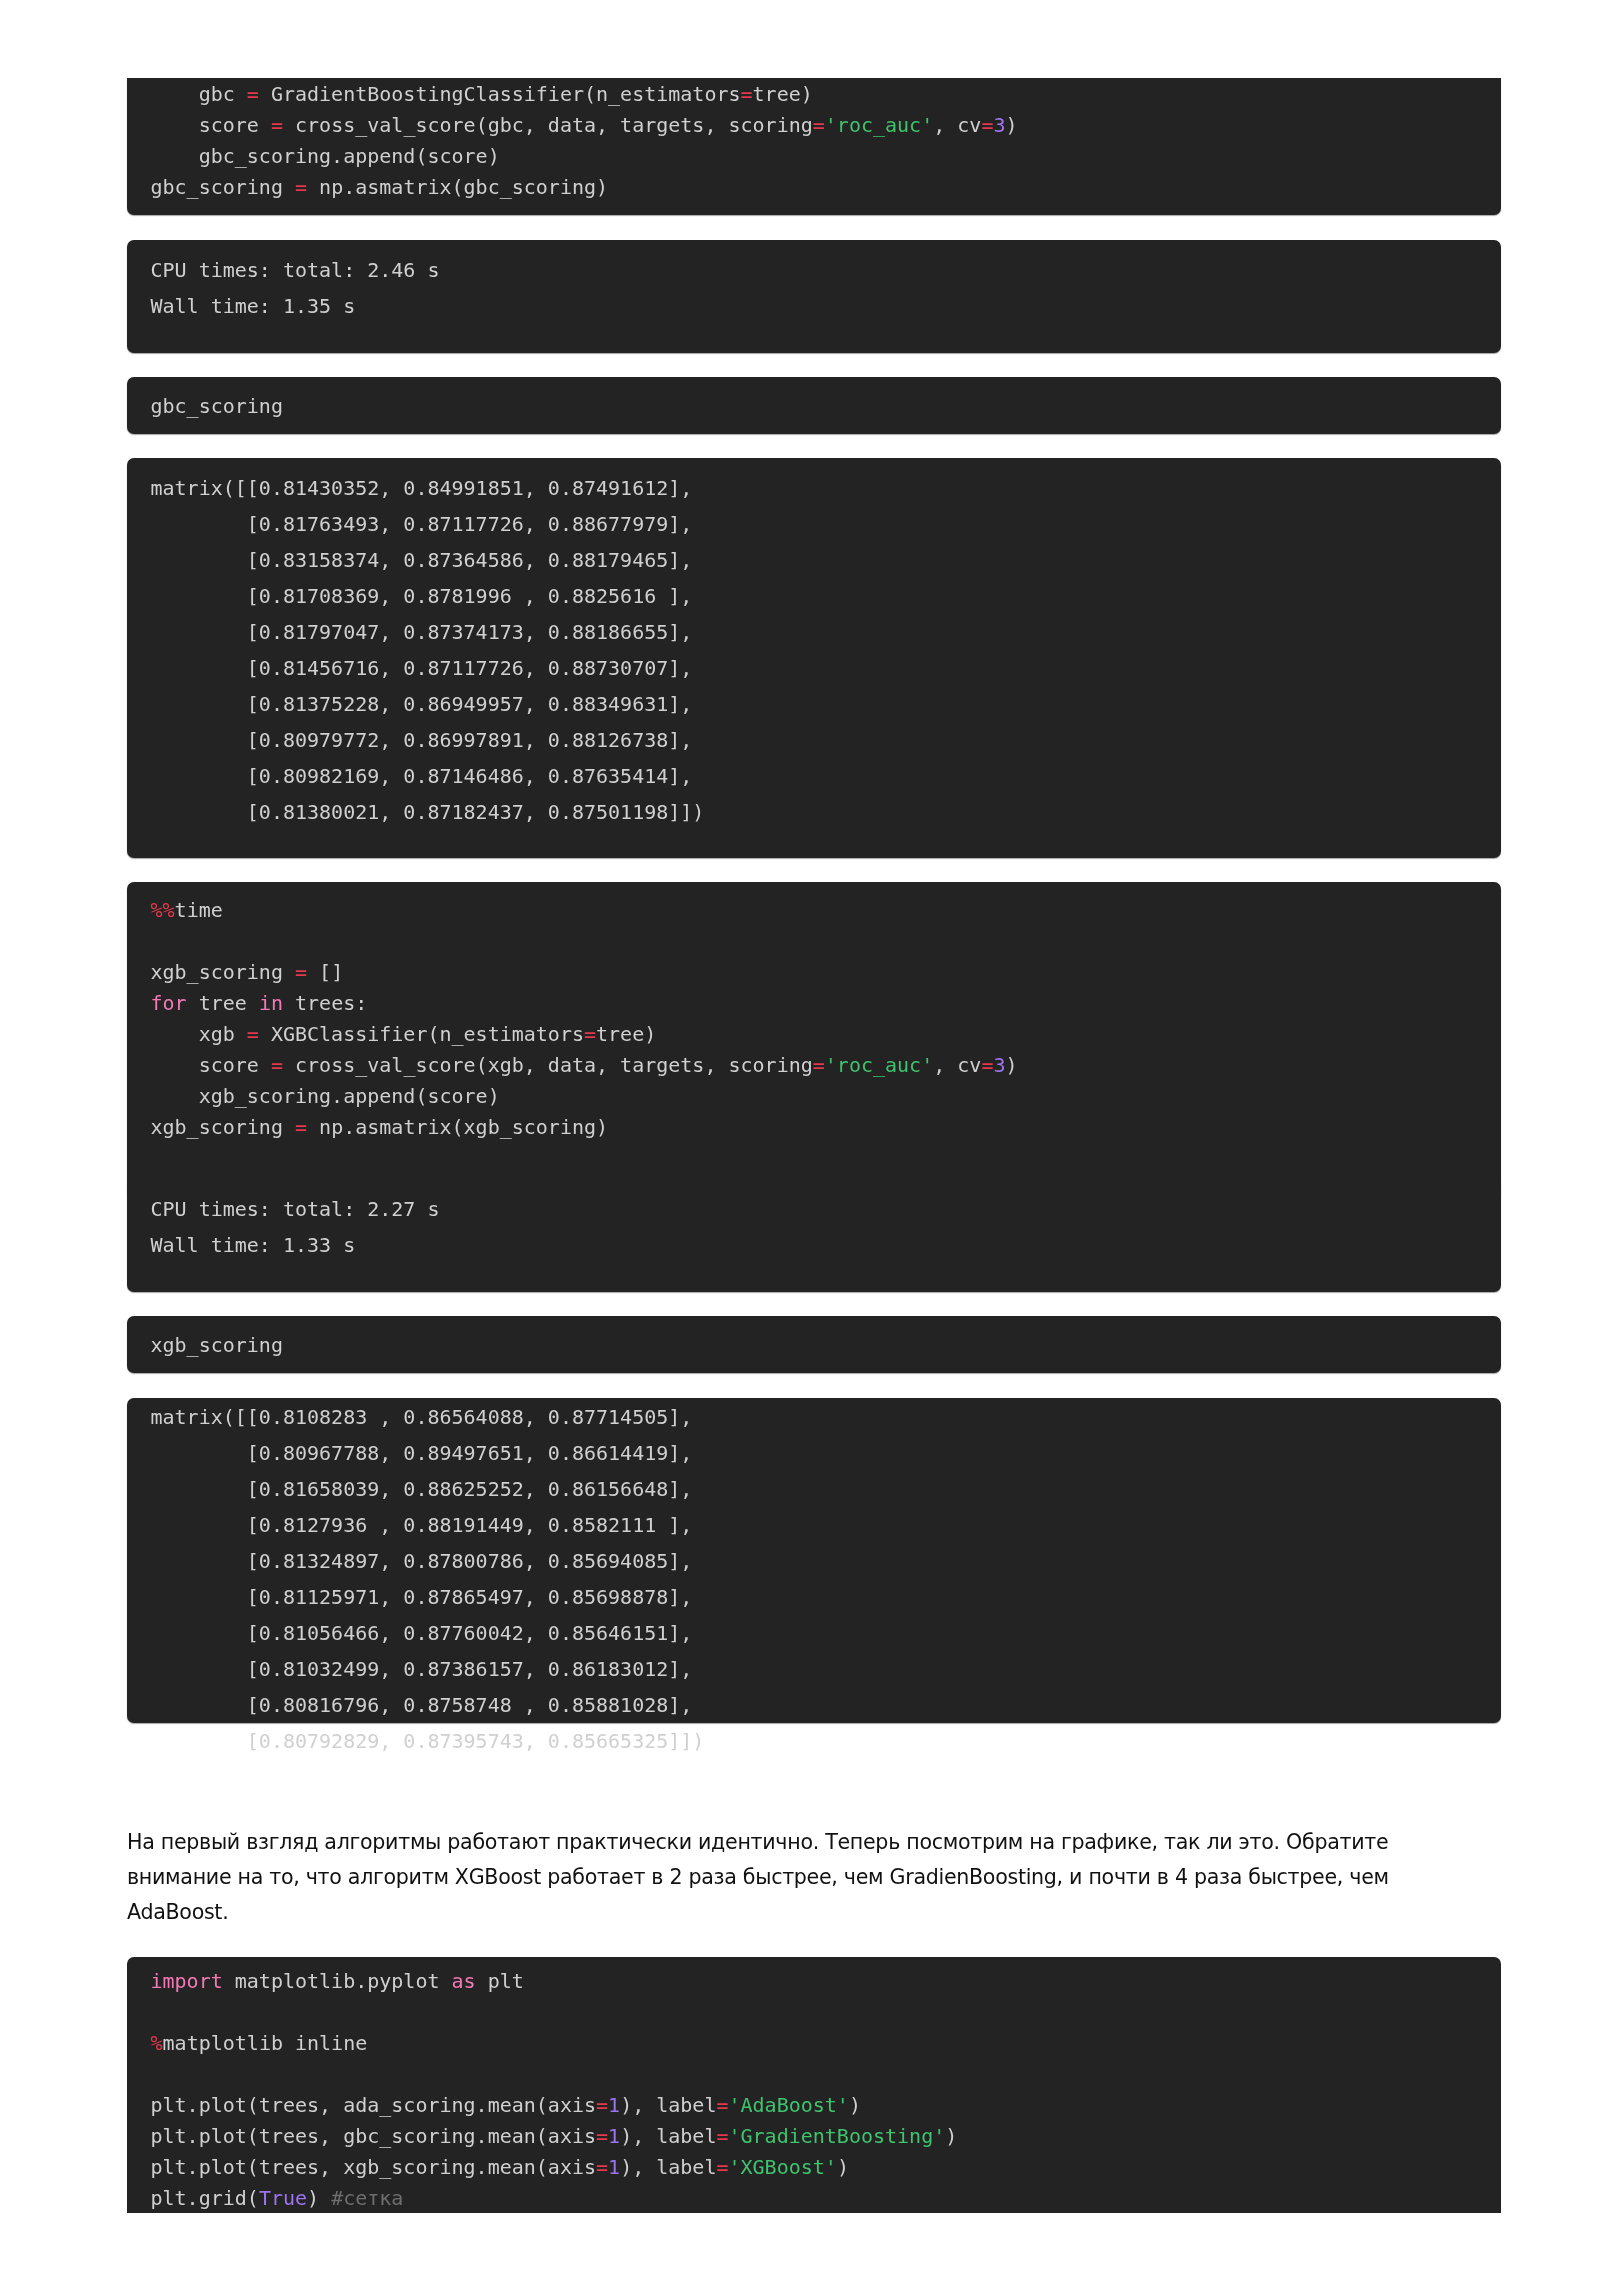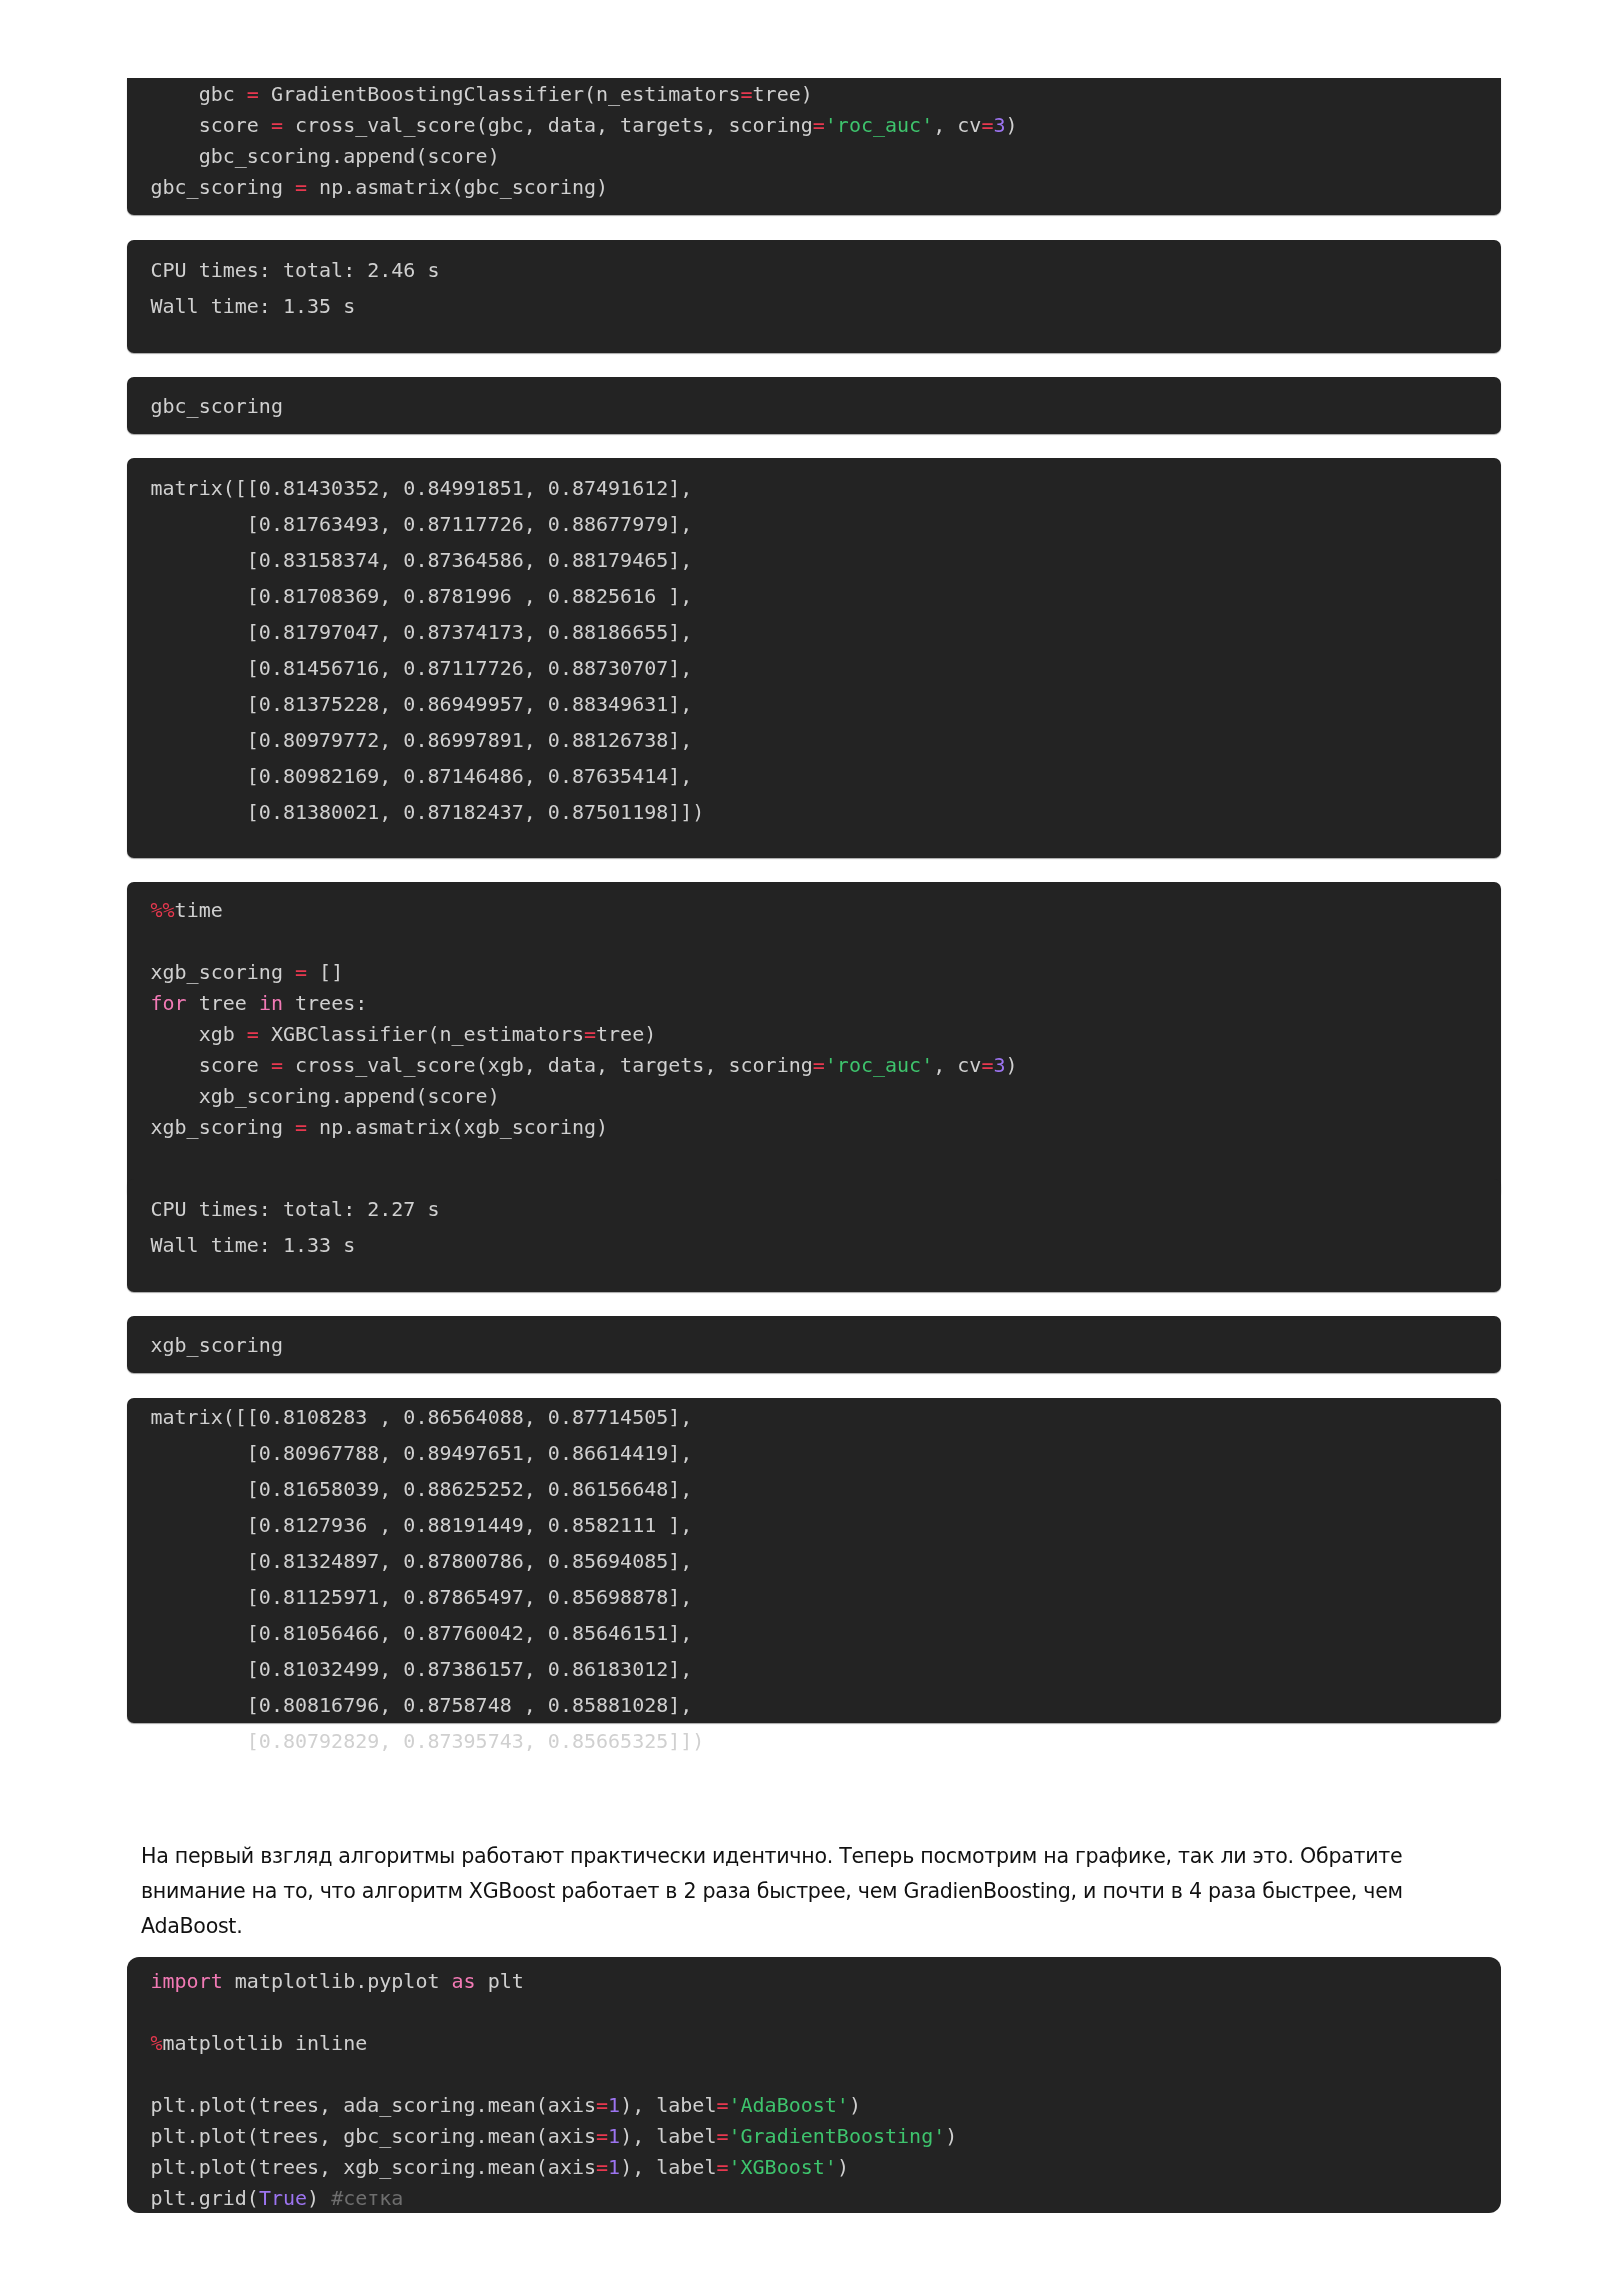--- a/index.html
+++ b/index.html
@@ -20,21 +20,21 @@
   .code .ln { height: 31px; line-height: 31px; }
   .out .ln { height: 36px; line-height: 36px; }
   .kw { color: #f27ab5; }
   .op { color: #e8384f; }
   .str { color: #3ec46d; }
   .num { color: #9c74f0; }
   .cmt { color: #6e6e6e; }
   .para {
     position: absolute; left: 127px; top: 1825px; width: 1374px;
     font-family: "DejaVu Sans", "Liberation Sans", sans-serif;
-    font-size: 20.6px; line-height: 35px; color: #111111; margin: 14px;
+    font-size: 20.6px; line-height: 35px; color: #111111; margin: 0;
     letter-spacing: -0.3px;
   }
 </style>
 </head>
 <body>
 
 <div class="block cut-top" style="top:78px;height:137px;">
   <div class="code" style="top:1px;"><div class="ln"><span>    gbc </span><span class="op">=</span><span> GradientBoostingClassifier(n_estimators</span><span class="op">=</span><span>tree)</span></div><div class="ln"><span>    score </span><span class="op">=</span><span> cross_val_score(gbc, data, targets, scoring</span><span class="op">=</span><span class="str">'roc_auc'</span><span>, cv</span><span class="op">=</span><span class="num">3</span><span>)</span></div><div class="ln"><span>    gbc_scoring.append(score)</span></div><div class="ln"><span>gbc_scoring </span><span class="op">=</span><span> np.asmatrix(gbc_scoring)</span></div></div>
 </div>
 
@@ -65,16 +65,16 @@
 <div class="block" style="top:1398px;height:325px;">
   <div class="out" style="top:1px;"><div class="ln">matrix([[0.8108283 , 0.86564088, 0.87714505],</div><div class="ln">        [0.80967788, 0.89497651, 0.86614419],</div><div class="ln">        [0.81658039, 0.88625252, 0.86156648],</div><div class="ln">        [0.8127936 , 0.88191449, 0.8582111 ],</div><div class="ln">        [0.81324897, 0.87800786, 0.85694085],</div><div class="ln">        [0.81125971, 0.87865497, 0.85698878],</div><div class="ln">        [0.81056466, 0.87760042, 0.85646151],</div><div class="ln">        [0.81032499, 0.87386157, 0.86183012],</div><div class="ln">        [0.80816796, 0.8758748 , 0.85881028],</div><div class="ln">        [0.80792829, 0.87395743, 0.85665325]])</div></div>
 </div>
 
 <div class="para">
   <div>На первый взгляд алгоритмы работают практически идентично. Теперь посмотрим на графике, так ли это. Обратите</div>
   <div>внимание на то, что алгоритм XGBoost работает в 2 раза быстрее, чем GradienBoosting, и почти в 4 раза быстрее, чем</div>
   <div>AdaBoost.</div>
 </div>
 
-<div class="block cut-bottom" style="top:1957px;height:256px;border-radius:12px;">
+<div class="block cut-bottom" style="top:1957px;height:256px;">
   <div class="code" style="top:8.8px;"><div class="ln"><span class="kw">import</span><span> matplotlib.pyplot </span><span class="kw">as</span><span> plt</span></div><div class="ln">&nbsp;</div><div class="ln"><span class="op">%</span><span>matplotlib inline</span></div><div class="ln">&nbsp;</div><div class="ln"><span>plt.plot(trees, ada_scoring.mean(axis</span><span class="op">=</span><span class="num">1</span><span>), label</span><span class="op">=</span><span class="str">'AdaBoost'</span><span>)</span></div><div class="ln"><span>plt.plot(trees, gbc_scoring.mean(axis</span><span class="op">=</span><span class="num">1</span><span>), label</span><span class="op">=</span><span class="str">'GradientBoosting'</span><span>)</span></div><div class="ln"><span>plt.plot(trees, xgb_scoring.mean(axis</span><span class="op">=</span><span class="num">1</span><span>), label</span><span class="op">=</span><span class="str">'XGBoost'</span><span>)</span></div><div class="ln"><span>plt.grid(</span><span class="num">True</span><span>) </span><span class="cmt">#сетка</span></div></div>
 </div>
 
 
 </body></html>

